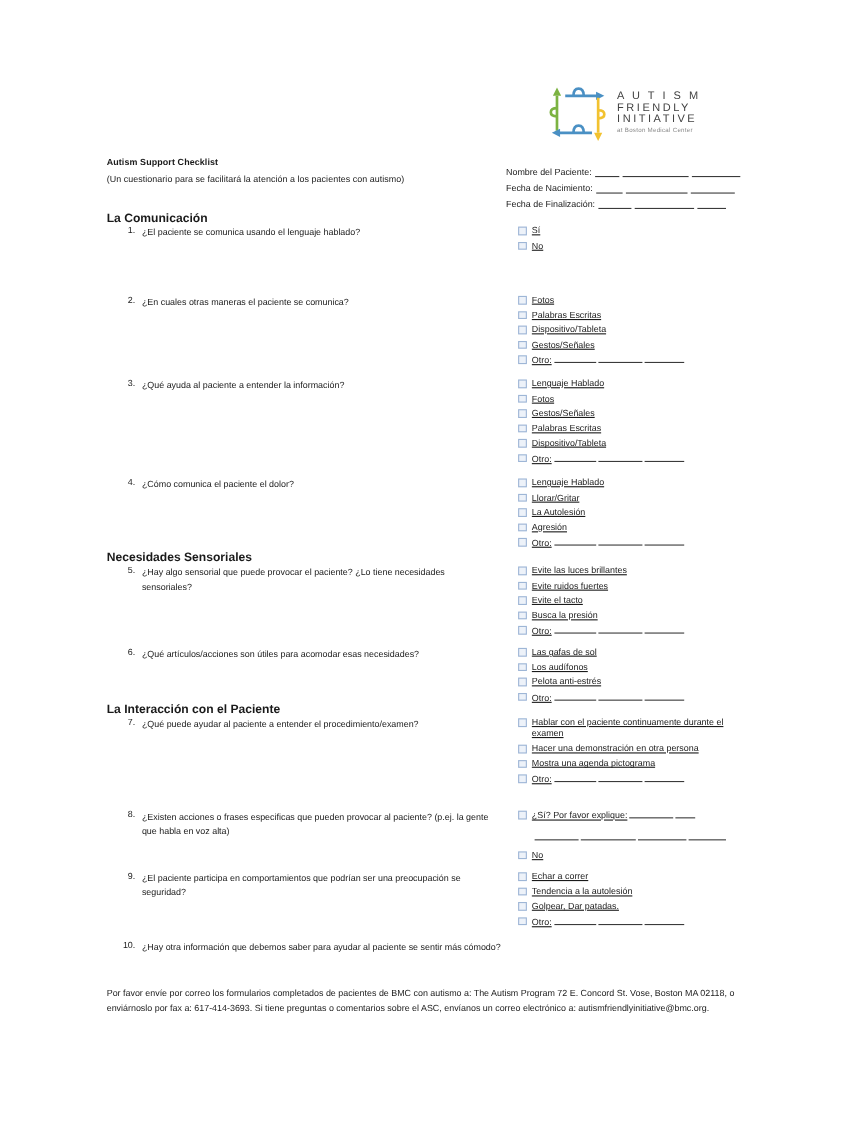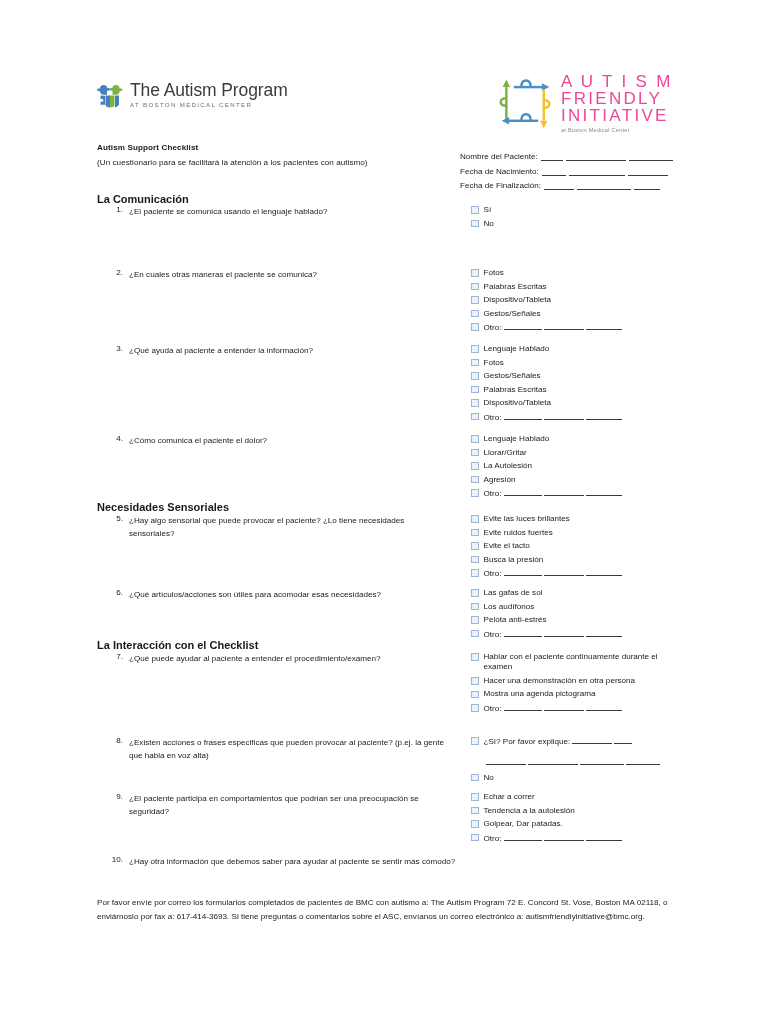--- a/index.html
+++ b/index.html
@@ -56,23 +56,23 @@
     position: absolute;
     left: 497px;
     top: 0px;
     display: flex;
     align-items: center;
     gap: 6px;
   }
   .logo-right-mark { width: 58px; height: 62px; flex: none; }
   .logo-right-text { line-height: 1.02; }
   .logo-right-l1, .logo-right-l2, .logo-right-l3 {
-    font-size: 17px;
+    font-size: 10px;
     letter-spacing: 2.3px;
-    color: #ec4899;
+    color: #404040;
     white-space: nowrap;
   }
   .logo-right-sub {
     font-size: 5.6px;
     color: #8a8a8a;
     letter-spacing: 0.25px;
     margin-top: 3px;
     white-space: nowrap;
   }
 
@@ -140,21 +140,21 @@
   .cbox {
     width: 7.5px;
     height: 7.5px;
     border: 1px solid #9eb6d6;
     background: #edf2f9;
     flex: none;
     margin-right: 5px;
     margin-top: 1.2px;
     box-sizing: border-box;
   }
-  .opt-label { flex: 1; }
+  .opt-label { flex: 1; text-decoration: underline; }
   .opt-indent { padding-left: 12.5px; }
   .otro-line {
     display: inline-block;
     border-bottom: 1px solid #3a3a3a;
     height: 7px;
     margin-left: 2px;
   }
   .plain-line {
     display: block;
     margin-left: 12.5px;
@@ -173,34 +173,20 @@
     line-height: 1.72;
   }
 </style>
 </head>
 <body>
 
 <div class="page">
 
   <div class="logos">
 
-    <div class="logo-left">
-      <svg class="logo-left-mark" viewBox="0 0 52 50">
-        <path d="M13 5 c-4 0 -7 3 -7 6 c0 1.6 -1.3 1.6 -2.4 1.1 c-1.6 -0.8 -3.3 0.6 -3.3 2.6 c0 2 1.7 3.4 3.3 2.6 c1.1 -0.5 2.4 -0.5 2.4 1.1 c0 3 3 6 7 6 l7 0 l0 -7 c0 -1.6 1.3 -1.6 2.4 -1.1 c1.6 0.8 3.3 -0.6 3.3 -2.6 c0 -2 -1.7 -3.4 -3.3 -2.6 c-1.1 0.5 -2.4 0.5 -2.4 -1.1 c0 -3 -3 -5 -7 -5 z" fill="#4a7fbd"></path>
-        <path d="M38 5 c4 0 7 3 7 6 c0 1.6 1.3 1.6 2.4 1.1 c1.6 -0.8 3.3 0.6 3.3 2.6 c0 2 -1.7 3.4 -3.3 2.6 c-1.1 -0.5 -2.4 -0.5 -2.4 1.1 c0 3 -3 6 -7 6 l-7 0 l0 -7 c0 -1.6 -1.3 -1.6 -2.4 -1.1 c-1.6 0.8 -3.3 -0.6 -3.3 -2.6 c0 -2 1.7 -3.4 3.3 -2.6 c1.1 0.5 2.4 0.5 2.4 -1.1 c0 -3 3 -5 7 -5 z" fill="#7cb342"></path>
-        <path d="M7 26 l0 6 c0 1.6 1.3 1.6 2.4 1.1 c1.6 -0.8 3.3 0.6 3.3 2.6 c0 2 -1.7 3.4 -3.3 2.6 c-1.1 -0.5 -2.4 -0.5 -2.4 1.1 l0 5 l9 0 l0 -18 z" fill="#4a7fbd"></path>
-        <path d="M26 26 l-9 0 l0 19 c0 3 4 5 9 5 l0 -24 z" fill="#4a7fbd"></path>
-        <path d="M26 26 l9 0 l0 19 c0 3 -4 5 -9 5 l0 -24 z" fill="#7cb342"></path>
-        <path d="M36 26 l8 0 l0 18 c-2 3 -5 5 -8 6 z" fill="#4a7fbd"></path>
-      </svg>
-      <div class="logo-left-text">
-        <div class="logo-left-title">The Autism Program</div>
-        <div class="logo-left-sub">AT BOSTON MEDICAL CENTER</div>
-      </div>
-    </div>
 
     <div class="logo-right">
       <svg class="logo-right-mark" viewBox="0 0 62 66">
 
         <path d="M10 50 L10 16" stroke="#7cb342" stroke-width="2.6" fill="none"></path>
         <path d="M10 8 L6 16 L14 16 Z" fill="#7cb342"></path>
 
         <path d="M10 28 q-6 0 -6 4 q0 4 6 4" stroke="#7cb342" stroke-width="2.6" fill="none"></path>
 
         <path d="M18 16 L50 16" stroke="#4a90c4" stroke-width="2.6" fill="none"></path>
@@ -400,21 +386,21 @@
           <span class="cbox"></span>
           <span class="opt-label">Pelota anti-estrés</span>
         </div>
       <div class="opt">
         <span class="cbox"></span>
         <span class="opt-label"><span>Otro:</span><span class="otro-line" style="width:38px"></span><span class="otro-line" style="width:40px"></span><span class="otro-line" style="width:36px"></span></span>
       </div>
     </div>
   </div>
 
-  <div class="section-head" style="top:639px">La Interacción con el Checklist</div>
+  <div class="section-head" style="top:639px">La Interacción con el Paciente</div>
 
   <div class="qrow" style="top:652px">
     <div class="qnum">7.</div>
     <div class="qtext">¿Qué puede ayudar al paciente a entender el procedimiento/examen?</div>
     <div class="opts">
       <div class="opt">
           <span class="cbox"></span>
           <span class="opt-label">Hablar con el paciente continuamente durante el examen</span>
         </div>
       <div class="opt">

